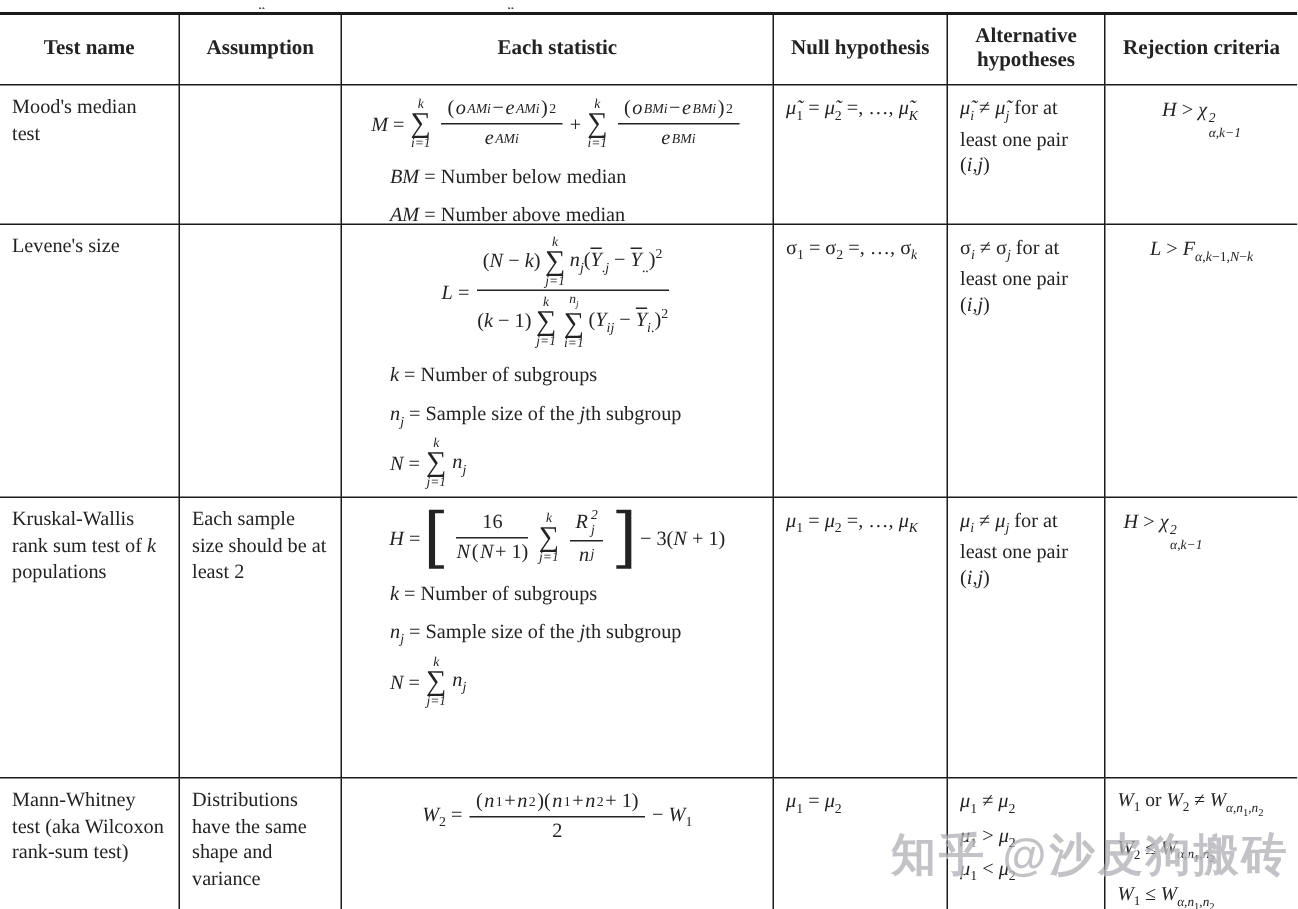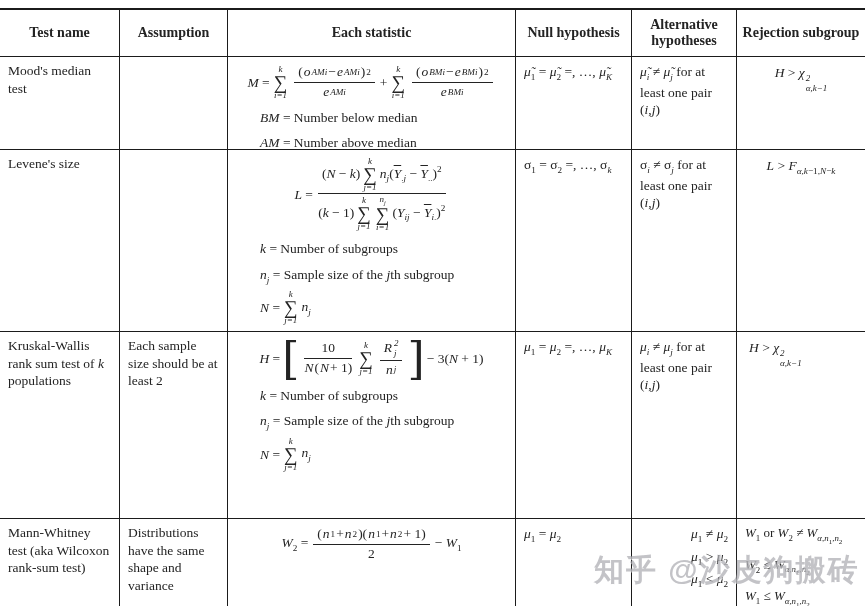--- a/index.html
+++ b/index.html
@@ -42,21 +42,21 @@
   .sum .sg { font-size:19px; line-height:0.9; font-style:normal; }
   .frac { display:inline-flex; flex-direction:column; align-items:stretch; margin:0 3px; line-height:1.25; }
   .frac .num { display:flex; align-items:center; justify-content:center; gap:1px; border-bottom:1px solid #232323; padding:0 4px 1px; }
   .frac .den { display:flex; align-items:center; justify-content:center; gap:1px; padding-top:1px; }
   .brk { font-size:44px; font-weight:300; line-height:0; font-family:"DejaVu Serif",serif; }
   .stk { display:inline-flex; flex-direction:column; align-items:flex-start; font-size:9px; line-height:1.1; vertical-align:-4px; margin-left:1px; font-style:italic; }
   .def { margin:8px 0 0 22px; }
   .def-line { display:flex; align-items:center; gap:2px; margin:4px 0 0 22px; }
 
   .hyp { padding-top:6px; }
-  .alt-line { margin-bottom:2px;text-align:right; }
+  .alt-line { margin-bottom:2px; }
   .rej-c { text-align:center; padding-top:7px; }
   .rej4 { font-size:13px; padding:6px 3px 0 8px; }
   .rej-line { margin-bottom:10px; white-space:nowrap; }
 
   .wm {
     position:absolute; left:594px; top:550px; z-index:5;
     font-family:Liberation Sans, sans-serif;
     font-size:30px; font-weight:700; letter-spacing:2px; white-space:nowrap;
     color:rgba(158,158,164,0.62);
     text-shadow:1px 1px 0 rgba(255,255,255,0.55);
@@ -71,21 +71,21 @@
   <span class="frag" style="left:338px;">„</span>
 
   <div class="tbl">
 
     <div class="tr">
       <div class="td th">Test name</div>
       <div class="td th">Assumption</div>
       <div class="td th">Each statistic</div>
       <div class="td th">Null hypothesis</div>
       <div class="td th">Alternative hypotheses</div>
-      <div class="td th last">Rejection subgroup</div>
+      <div class="td th last">Rejection criteria</div>
     </div>
 
     <div class="tr">
       <div class="td">Mood's median test</div>
       <div class="td"></div>
       <div class="td stat">
         <div class="formula fm">
           <span><i>M</i> =</span>
           <span class="sum">
               <span class="st">k</span>
@@ -174,21 +174,21 @@
     </div>
 
     <div class="tr">
       <div class="td">Kruskal-Wallis rank sum test of <i>k</i> populations</div>
       <div class="td">Each sample size should be at least 2</div>
       <div class="td stat">
         <div class="formula fm">
           <span><i>H</i> =</span>
           <span class="brk">[</span>
           <span class="frac">
-              <span class="num">10</span>
+              <span class="num">16</span>
               <span class="den"><i>N</i>(<i>N</i> + 1)</span>
             </span>
           <span class="sum">
               <span class="st">k</span>
               <span class="sg">∑</span>
               <span class="sb">j=1</span>
             </span>
           <span class="frac">
               <span class="num">
                 <i>R</i>

